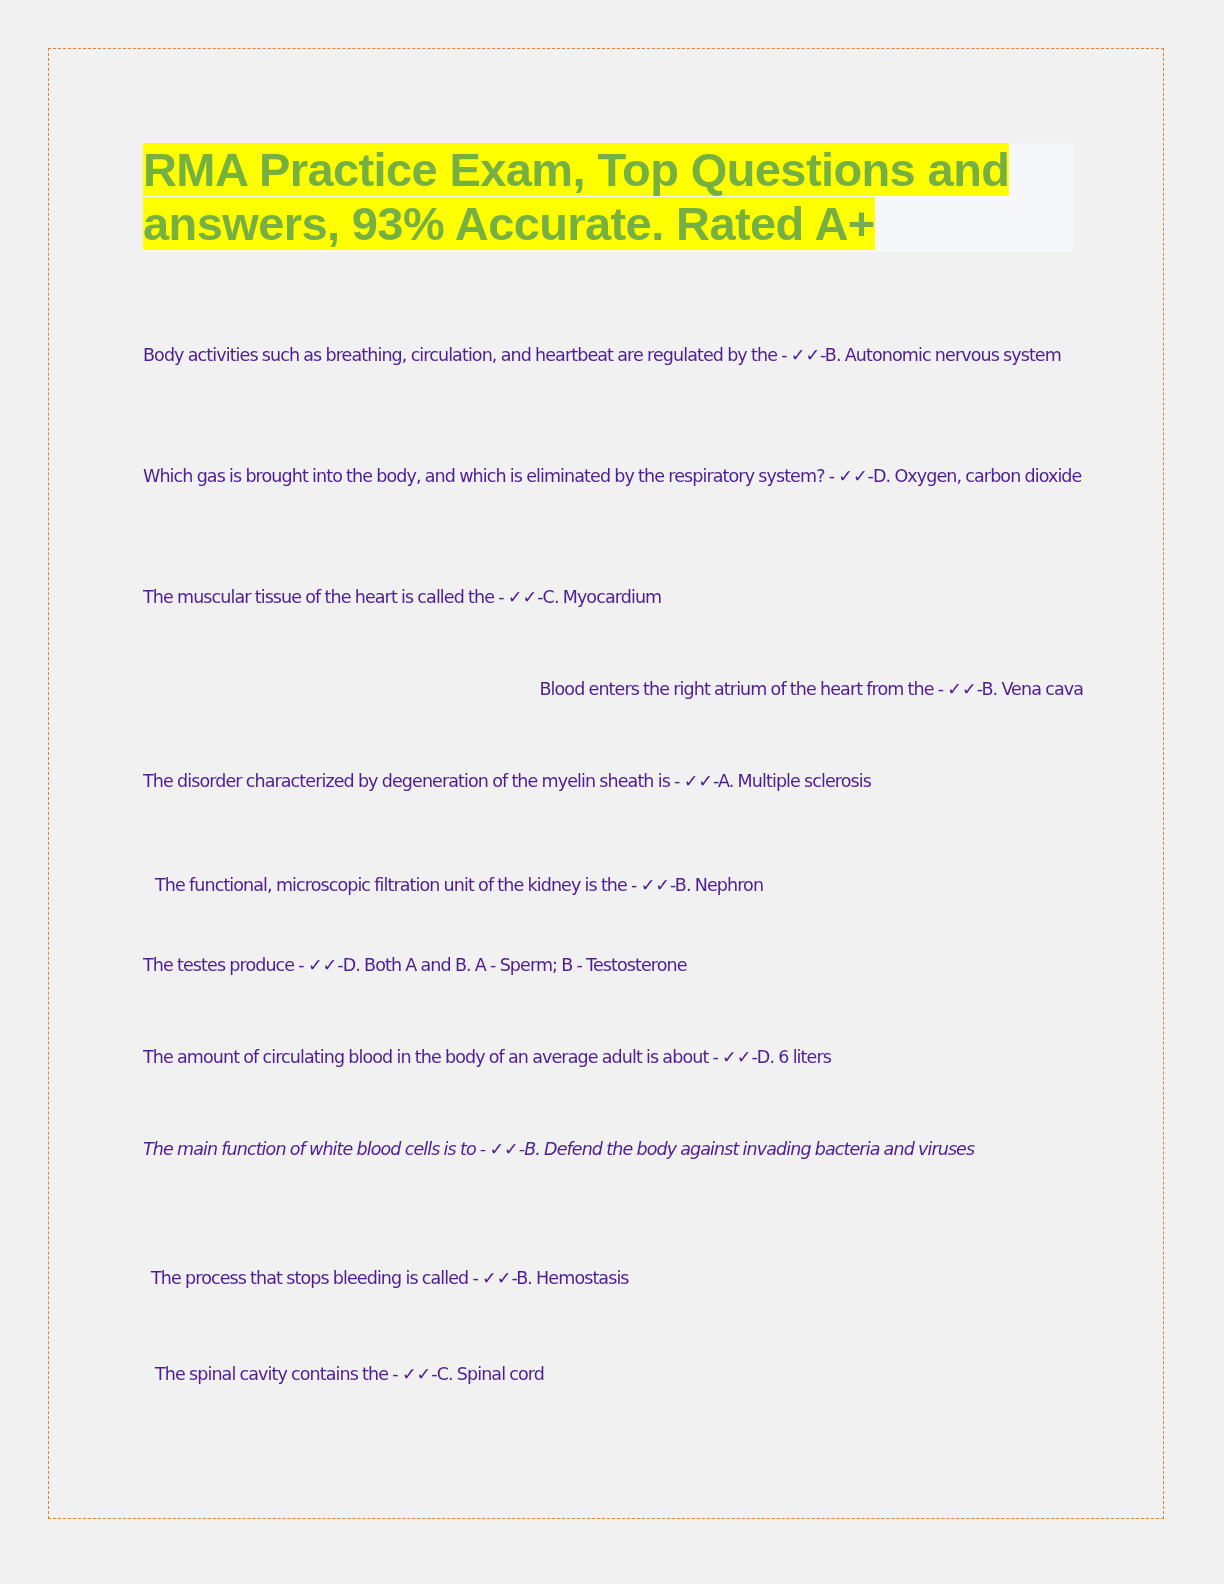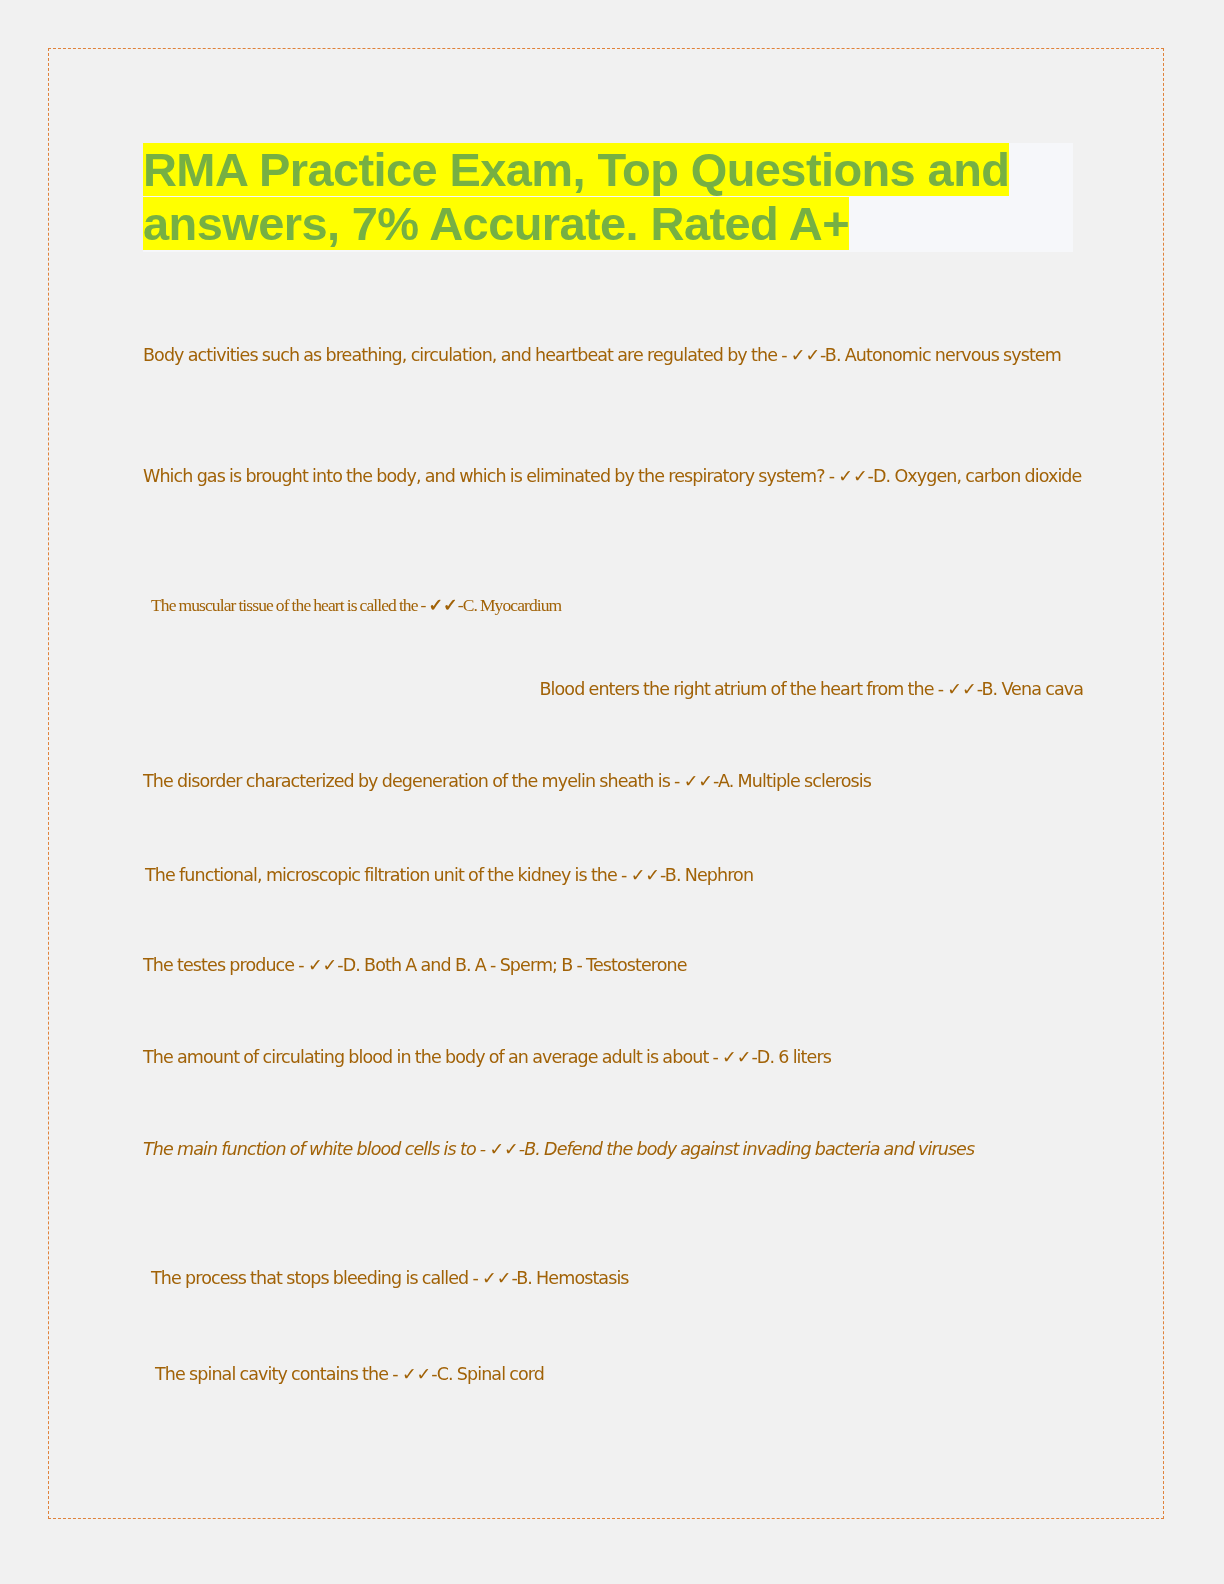--- a/index.html
+++ b/index.html
@@ -39,45 +39,45 @@
     }
     .qa-list {
       position: absolute;
       left: 143px; top: 341px;
       width: 940px;
     }
     .qa {
       font-family: "DejaVu Sans", sans-serif;
       font-size: 17.5px;
       line-height: 29px;
-      color: #a16207;
+      color: #4c1d95;
       letter-spacing: -0.9px;
       word-spacing: -0.5px;
       position: absolute;
       left: 0; width: 940px;
     }
     .check {
       font-weight: bold;
       letter-spacing: 0;
     }
   </style>
 </head>
 <body>
 
 <div class="page-border"></div>
 
 <div class="title-block">
-  <h1 class="title"><span>RMA Practice Exam, Top Questions and answers, 7% Accurate. Rated A+</span></h1>
+  <h1 class="title"><span>RMA Practice Exam, Top Questions and answers, 93% Accurate. Rated A+</span></h1>
 </div>
 
 <div class="qa-list">
   <p class="qa" style="top:0px; margin:0;"><span>Body activities such as breathing, circulation, and heartbeat are regulated by the - </span><span class="check">✓✓</span><span>-B. Autonomic nervous system</span></p>
   <p class="qa" style="top:121px; margin:0;"><span>Which gas is brought into the body, and which is eliminated by the respiratory system? - </span><span class="check">✓✓</span><span>-D. Oxygen, carbon dioxide</span></p>
-  <p class="qa" style="top:242px; margin:8px;font-family:Liberation Serif, serif;"><span>The muscular tissue of the heart is called the - </span><span class="check">✓✓</span><span>-C. Myocardium</span></p>
+  <p class="qa" style="top:242px; margin:0;"><span>The muscular tissue of the heart is called the - </span><span class="check">✓✓</span><span>-C. Myocardium</span></p>
   <p class="qa" style="top:334px; margin:0;text-align:right;"><span>Blood enters the right atrium of the heart from the - </span><span class="check">✓✓</span><span>-B. Vena cava</span></p>
   <p class="qa" style="top:426px; margin:0;"><span>The disorder characterized by degeneration of the myelin sheath is - </span><span class="check">✓✓</span><span>-A. Multiple sclerosis</span></p>
-  <p class="qa" style="top:518px; margin:2px;"><span>The functional, microscopic filtration unit of the kidney is the - </span><span class="check">✓✓</span><span>-B. Nephron</span></p>
+  <p class="qa" style="top:518px; margin:12px;"><span>The functional, microscopic filtration unit of the kidney is the - </span><span class="check">✓✓</span><span>-B. Nephron</span></p>
   <p class="qa" style="top:610px; margin:0;"><span>The testes produce - </span><span class="check">✓✓</span><span>-D. Both A and B. A - Sperm; B - Testosterone</span></p>
   <p class="qa" style="top:702px; margin:0;"><span>The amount of circulating blood in the body of an average adult is about - </span><span class="check">✓✓</span><span>-D. 6 liters</span></p>
   <p class="qa" style="top:794px; margin:0;font-style:italic;"><span>The main function of white blood cells is to - </span><span class="check">✓✓</span><span>-B. Defend the body against invading bacteria and viruses</span></p>
   <p class="qa" style="top:915px; margin:8px;"><span>The process that stops bleeding is called - </span><span class="check">✓✓</span><span>-B. Hemostasis</span></p>
   <p class="qa" style="top:1007px; margin:12px;"><span>The spinal cavity contains the - </span><span class="check">✓✓</span><span>-C. Spinal cord</span></p>
 </div>
 
 </body></html>

